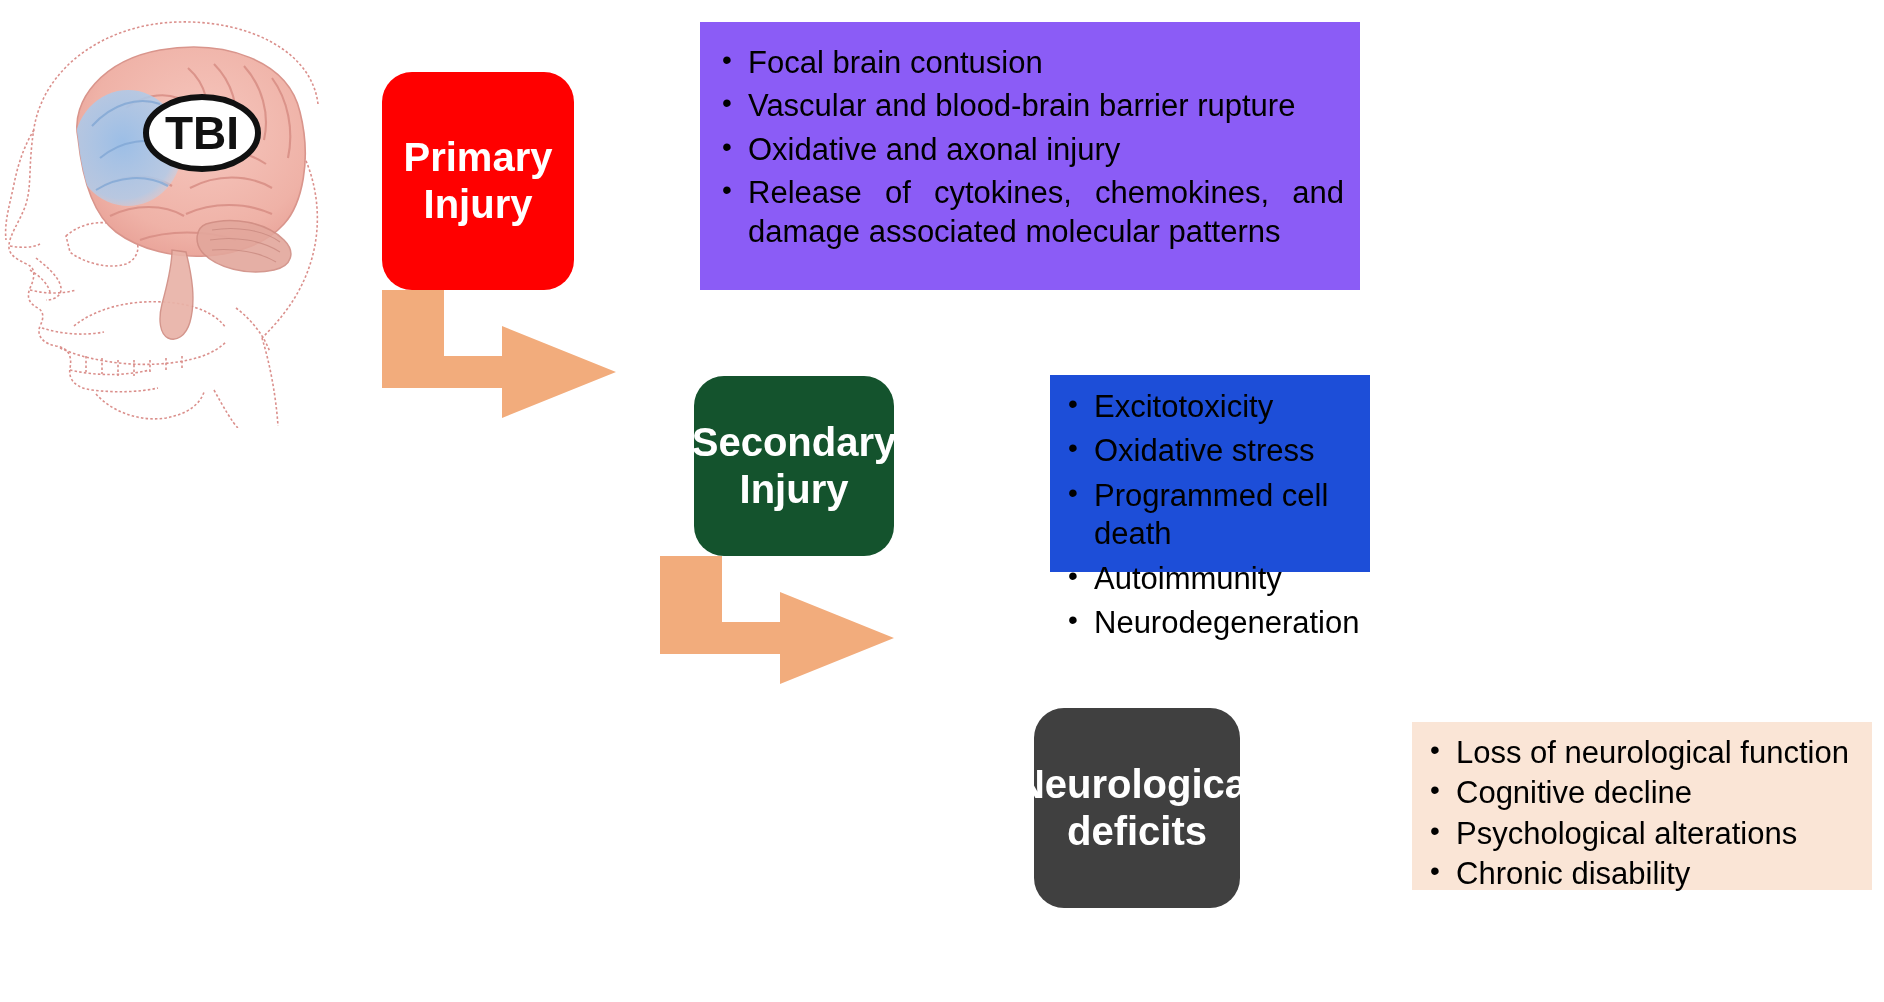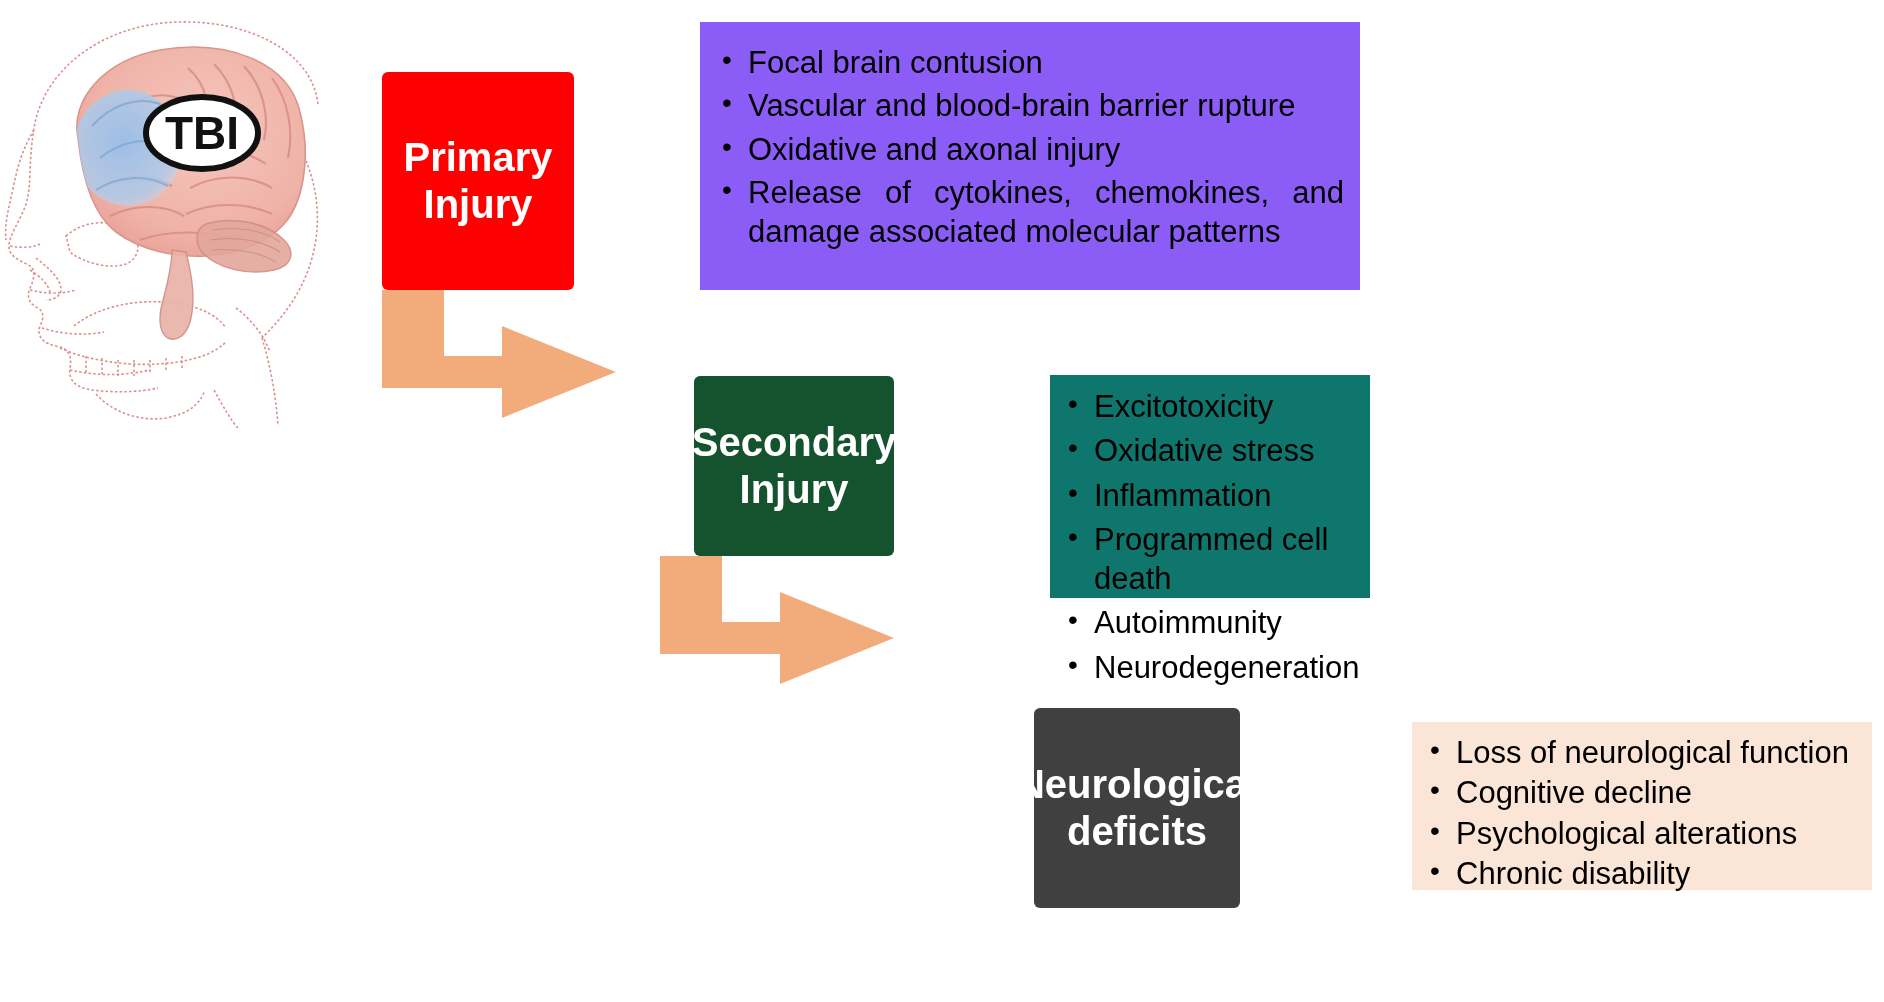--- a/index.html
+++ b/index.html
@@ -29,21 +29,21 @@
   .tbi-badge-text {
     font-family: "Liberation Sans", sans-serif;
     font-weight: bold;
     font-size: 46px;
     fill: #111111;
   }
 
   
   .stage-box {
     position: absolute;
-    border-radius: 6px;
+    border-radius: 30px;
     display: flex;
     align-items: center;
     justify-content: center;
     text-align: center;
     color: #ffffff;
     font-weight: bold;
     line-height: 1.18;
     box-sizing: border-box;
   }
   .stage-box .stage-label { display: block; padding: 0 10px; }
@@ -109,22 +109,22 @@
     top: 22px;
     width: 660px;
     height: 268px;
     background: #8b5cf6;
     padding: 22px 16px 14px 18px;
   }
   #panel-secondary {
     left: 1050px;
     top: 375px;
     width: 320px;
-    height: 223px;
-    background: #0f766e;
+    height: 197px;
+    background: #1d4ed8;
     padding: 13px 10px 10px 14px;
   }
   #panel-deficits {
     left: 1412px;
     top: 722px;
     width: 460px;
     height: 168px;
     background: #FAE5D6;
     padding: 12px 10px 10px 14px;
   }
@@ -263,21 +263,20 @@
   <span class="stage-label">
     <span>Secondary</span><br>
     <span>Injury</span>
   </span>
 </div>
 
 <div class="bullet-panel" id="panel-secondary">
   <ul>
     <li>Excitotoxicity</li>
     <li>Oxidative stress</li>
-    <li>Inflammation</li>
     <li>Programmed cell death</li>
     <li>Autoimmunity</li>
     <li>Neurodegeneration</li>
   </ul>
 </div>
 
 <div class="connector-arrow" id="arrow-secondary-to-deficits">
   <svg width="250" height="136" viewBox="0 0 250 136" xmlns="http://www.w3.org/2000/svg" aria-hidden="true">
     <path d="M8,2 L70,2 L70,68 L128,68 L128,38 L242,84 L128,130 L128,100 L8,100 Z" fill="#F2AC7C"></path>
   </svg>

